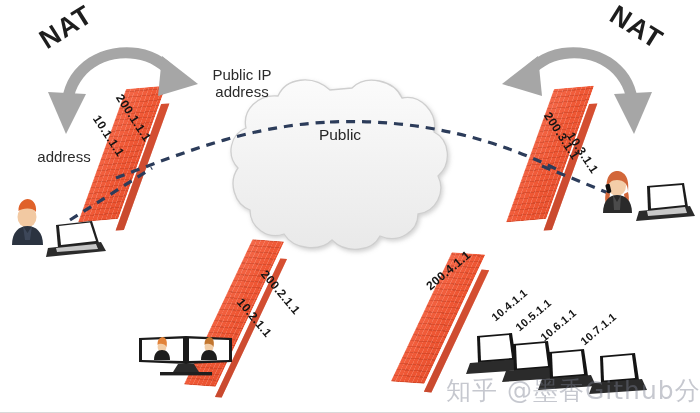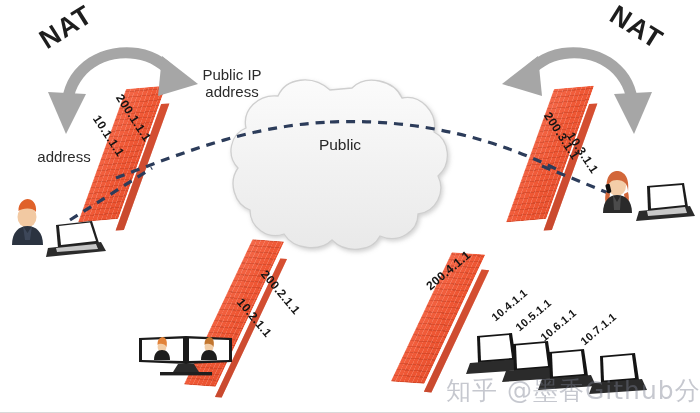--- a/index.html
+++ b/index.html
@@ -254,30 +254,30 @@
     <div class="fw-side" style="left:34px; top:16px; width:9px; height:106px;
                 transform: skewY(-30deg) rotate(33deg);"></div>
   </div>
 
   <div class="layer" id="label-layer">
 
     <div class="txt nat-word" style="left:38px; top:12px; transform: rotate(-32deg);">NAT</div>
 
     <div class="txt nat-word" style="left:608px; top:12px; transform: rotate(32deg);">NAT</div>
 
-    <div class="txt label-heading" style="left:182px; top:66px; width:100px;">
+    <div class="txt label-heading" style="left:192px; top:66px; width:100px;">
       <div>Public IP</div>
       <div>address</div>
     </div>
 
     <div class="txt label-heading" style="left:14px; top:148px; width:100px;">
       <div>address</div>
     </div>
 
-    <div class="txt cloud-text" style="left:290px; top:134px; width:100px;">
+    <div class="txt cloud-text" style="left:290px; top:124px; width:100px;">
       <div>Public</div>
     </div>
 
     <div class="txt ipnum" style="left:124px; top:92px; transform: rotate(57deg); transform-origin: left top;">200.1.1.1</div>
     <div class="txt ipnum" style="left:101px; top:113px; transform: rotate(57deg); transform-origin: left top;">10.1.1.1</div>
 
     <div class="txt ipnum" style="left:552px; top:110px; transform: rotate(57deg); transform-origin: left top;">200.3.1.1</div>
     <div class="txt ipnum" style="left:575px; top:130px; transform: rotate(57deg); transform-origin: left top;">10.3.1.1</div>
 
     <div class="txt ipnum" style="left:268px; top:268px; transform: rotate(50deg); transform-origin: left top;">200.2.1.1</div>

